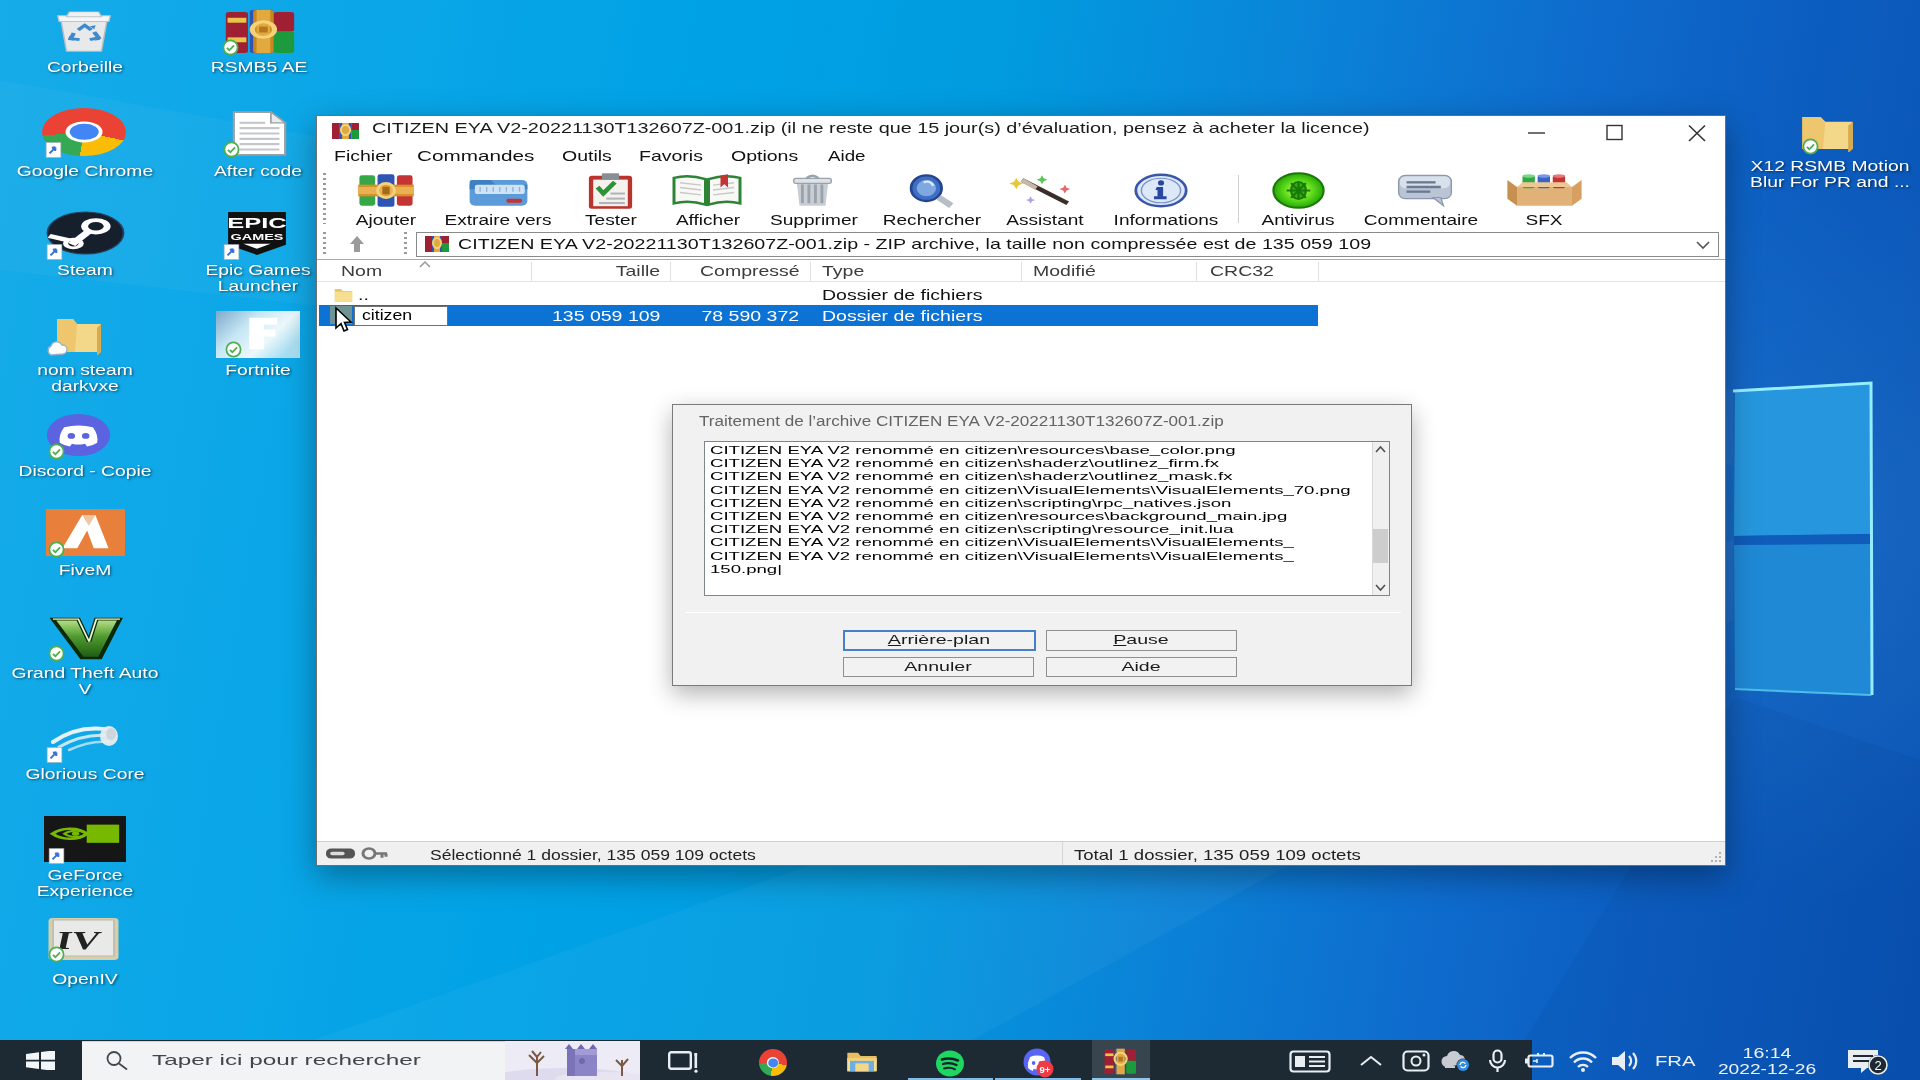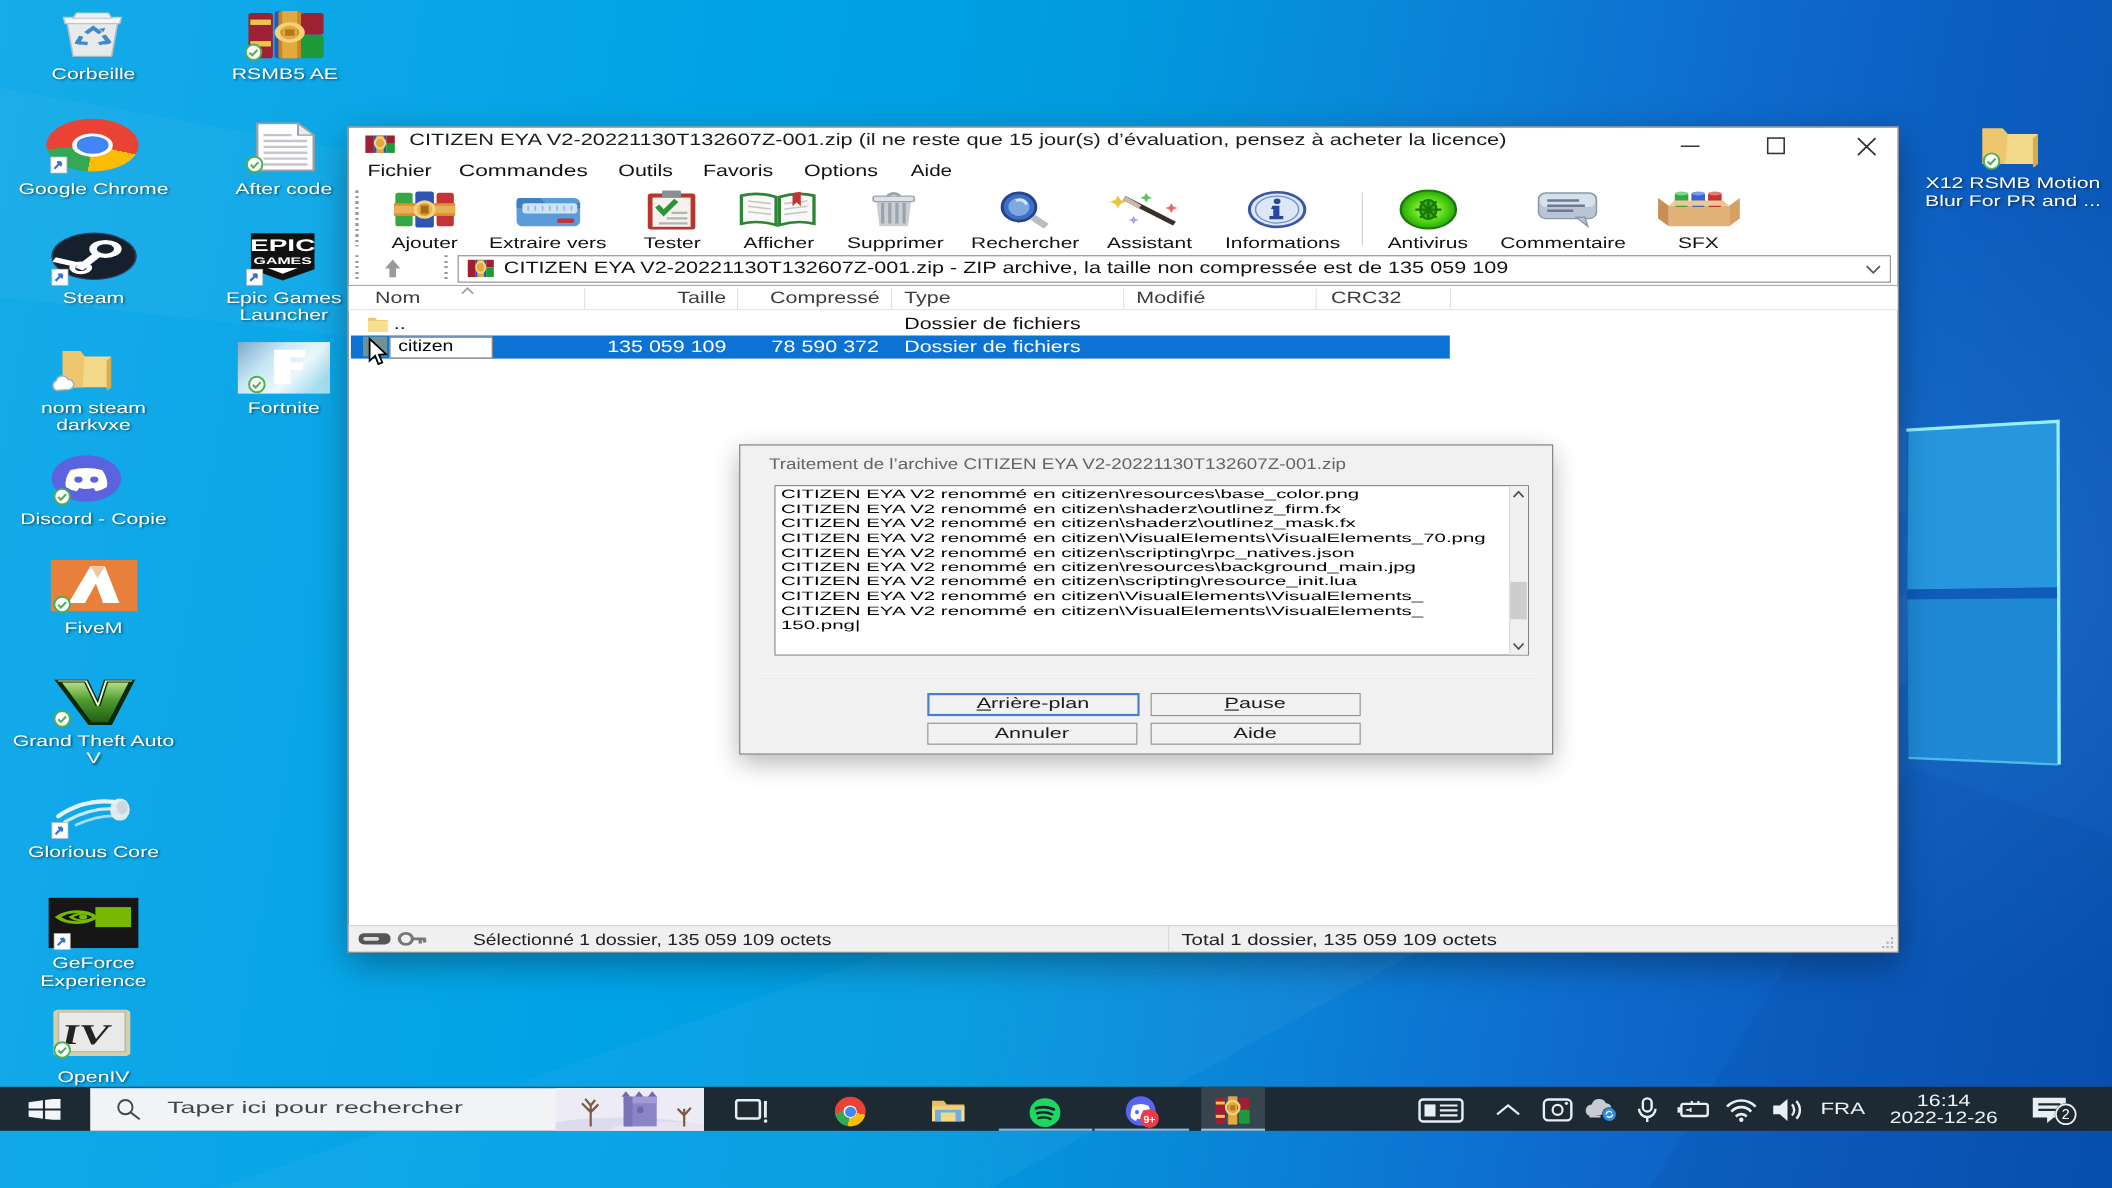--- a/index.html
+++ b/index.html
@@ -511,21 +511,21 @@
  <div class="t" style="left:12px;top:207px;width:716px;height:1px;background:#d4d4d4;border-bottom:1px solid #fff"></div>
  <div class="t" style="left:170px;top:225px;width:193px;height:21px;background:#f2f2f2;border:2px solid #4880c8"></div>
  <div class="t" style="left:266px;top:227px;transform:translateX(-50%) scaleX(1.45);font-size:13.5px;color:#1a1a1a"><u>A</u>rrière-plan</div>
  <div class="t" style="left:373px;top:225px;width:191px;height:21px;background:#f2f2f2;border:1px solid #8f8f8f"></div>
  <div class="t" style="left:468px;top:227px;transform:translateX(-50%) scaleX(1.45);font-size:13.5px;color:#1a1a1a"><u>P</u>ause</div>
  <div class="t" style="left:170px;top:252px;width:191px;height:20px;background:#f2f2f2;border:1px solid #8f8f8f"></div>
  <div class="t" style="left:265px;top:254px;transform:translateX(-50%) scaleX(1.45);font-size:13.5px;color:#1a1a1a">Annuler</div>
  <div class="t" style="left:373px;top:252px;width:191px;height:20px;background:#f2f2f2;border:1px solid #8f8f8f"></div>
  <div class="t" style="left:468px;top:254px;transform:translateX(-50%) scaleX(1.45);font-size:13.5px;color:#1a1a1a">Aide</div>
 </div>
-<div id="bar" style="position:absolute;left:0;top:988px;width:1920px;height:40px;background:#1d2a33">
+<div id="bar" style="position:absolute;left:0;top:1040px;width:1532px;height:40px;background:#1d2a33">
  <svg class="t" style="left:25px;top:11px" width="31" height="19" viewBox="0 0 31 19">
       <g fill="#f2f6f8">
         <polygon points="1,3 14,1.2 14,8.8 1,8.8"></polygon>
         <polygon points="16,1 30,-0.8 30,8.8 16,8.8"></polygon>
         <polygon points="1,10.5 14,10.5 14,18 1,16.2"></polygon>
         <polygon points="16,10.5 30,10.5 30,20 16,18.3"></polygon>
       </g>
     </svg>
  <div class="t" style="left:82px;top:1px;width:558px;height:39px;background:#f2f3f5;border-top:1px solid #bcd8ee"></div>
  <svg class="t" style="left:104px;top:10px" width="26" height="21" viewBox="0 0 26 21" preserveAspectRatio="none">

